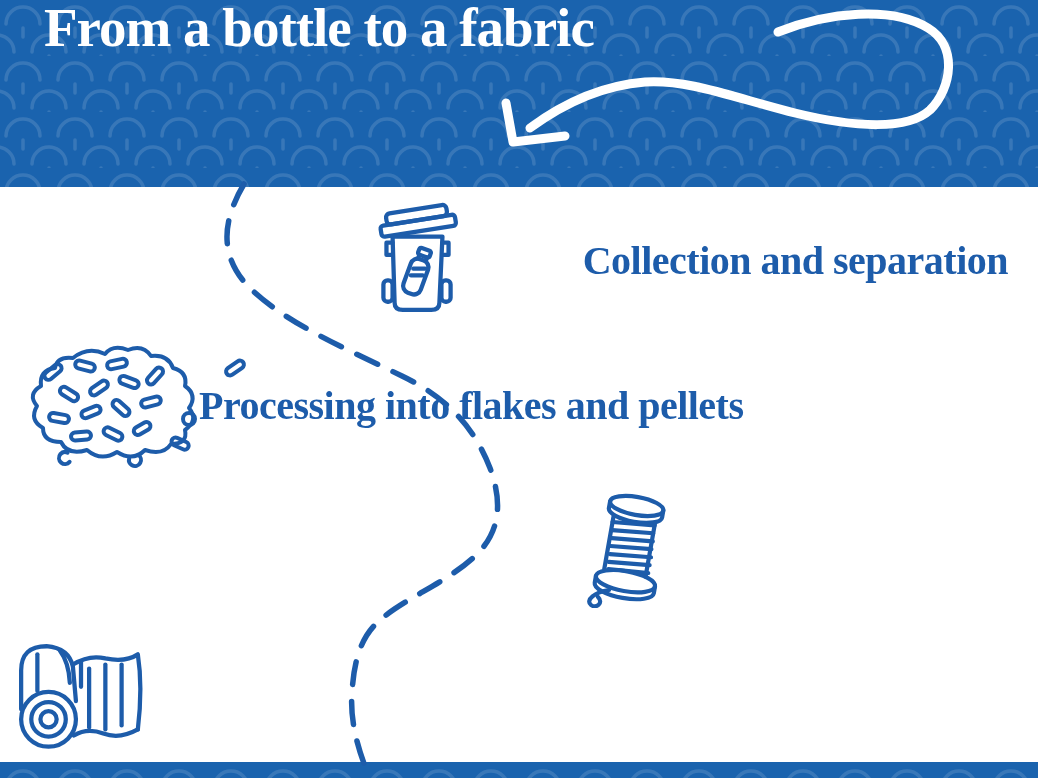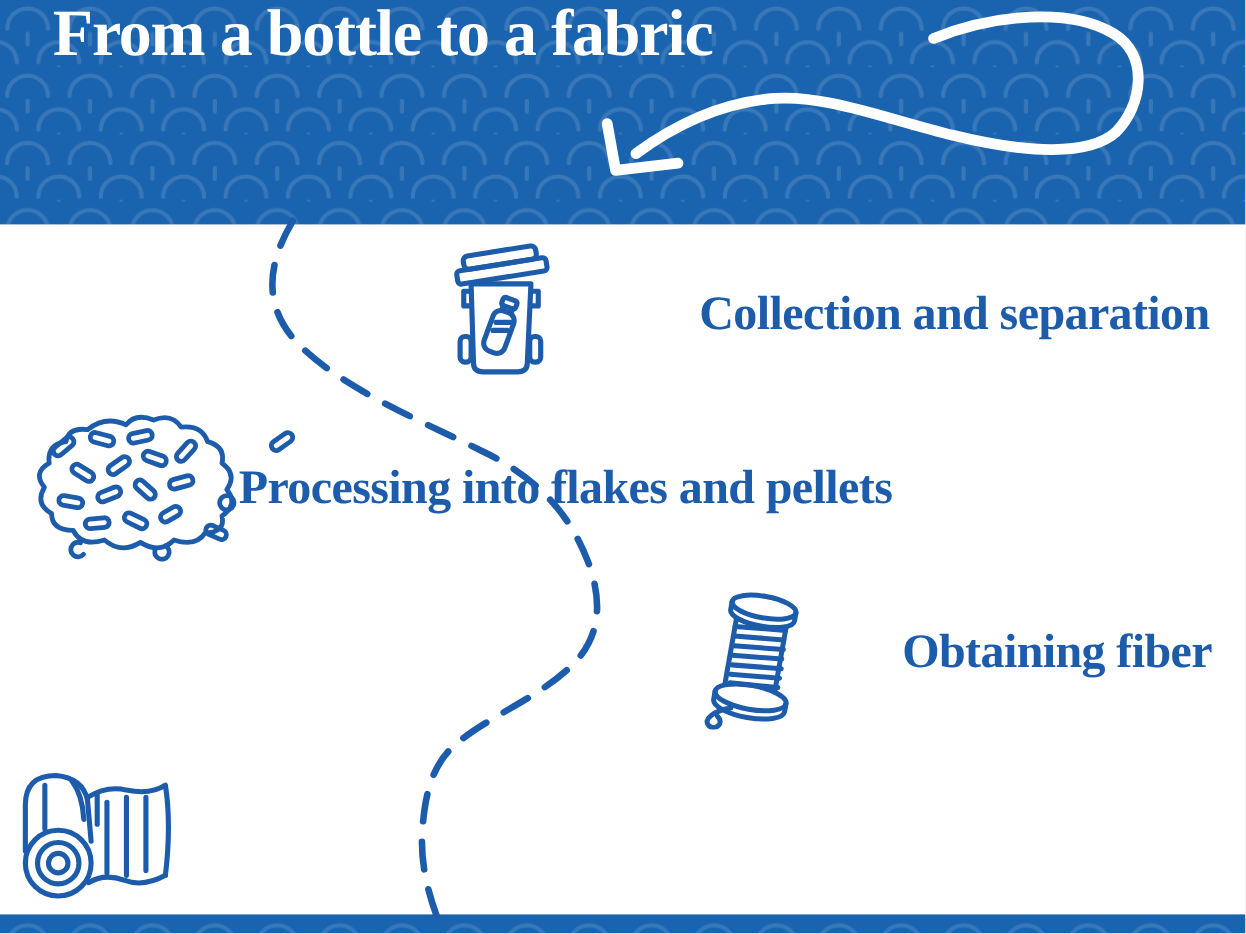--- a/index.html
+++ b/index.html
@@ -183,21 +183,20 @@
           <path d="M 25 30 L 25 84 M 67 30 L 67 84"></path>
           <path d="M 25 36 L 67 32 M 26 44 L 67 40 M 27 52 L 68 48 M 27 60 L 68 56
                    M 28 68 L 69 64 M 28 76 L 69 72 M 29 83 L 69 80"></path>
           <ellipse cx="48" cy="92" rx="30" ry="10"></ellipse>
           <path d="M 18 92 L 18 99 A 30 10 0 0 0 78 99 L 78 92"></path>
         </g>
         <path d="M 26 100 C 12 102 2 110 8 115 C 13 119 21 113 15 107"></path>
       </g>
     </svg>
   </span>
-  <p class="step-label label-3">Obtaining fiber</p>
 
   <span class="step-icon icon-4">
     <svg width="137" height="112" viewBox="0 0 135 110" aria-hidden="true">
       <g fill="none" stroke="currentColor" stroke-width="4.2" stroke-linecap="round" stroke-linejoin="round">
         <circle cx="36" cy="76" r="27"></circle>
         <circle cx="36" cy="76" r="17"></circle>
         <circle cx="36" cy="76" r="8"></circle>
         <path d="M 9 66 L 9 28 Q 9 4 34 4 Q 56 6 60 24 L 63 58"></path>
         <path d="M 25 12 L 25 48"></path>
         <path d="M 47 8 Q 56 20 57 40"></path>

